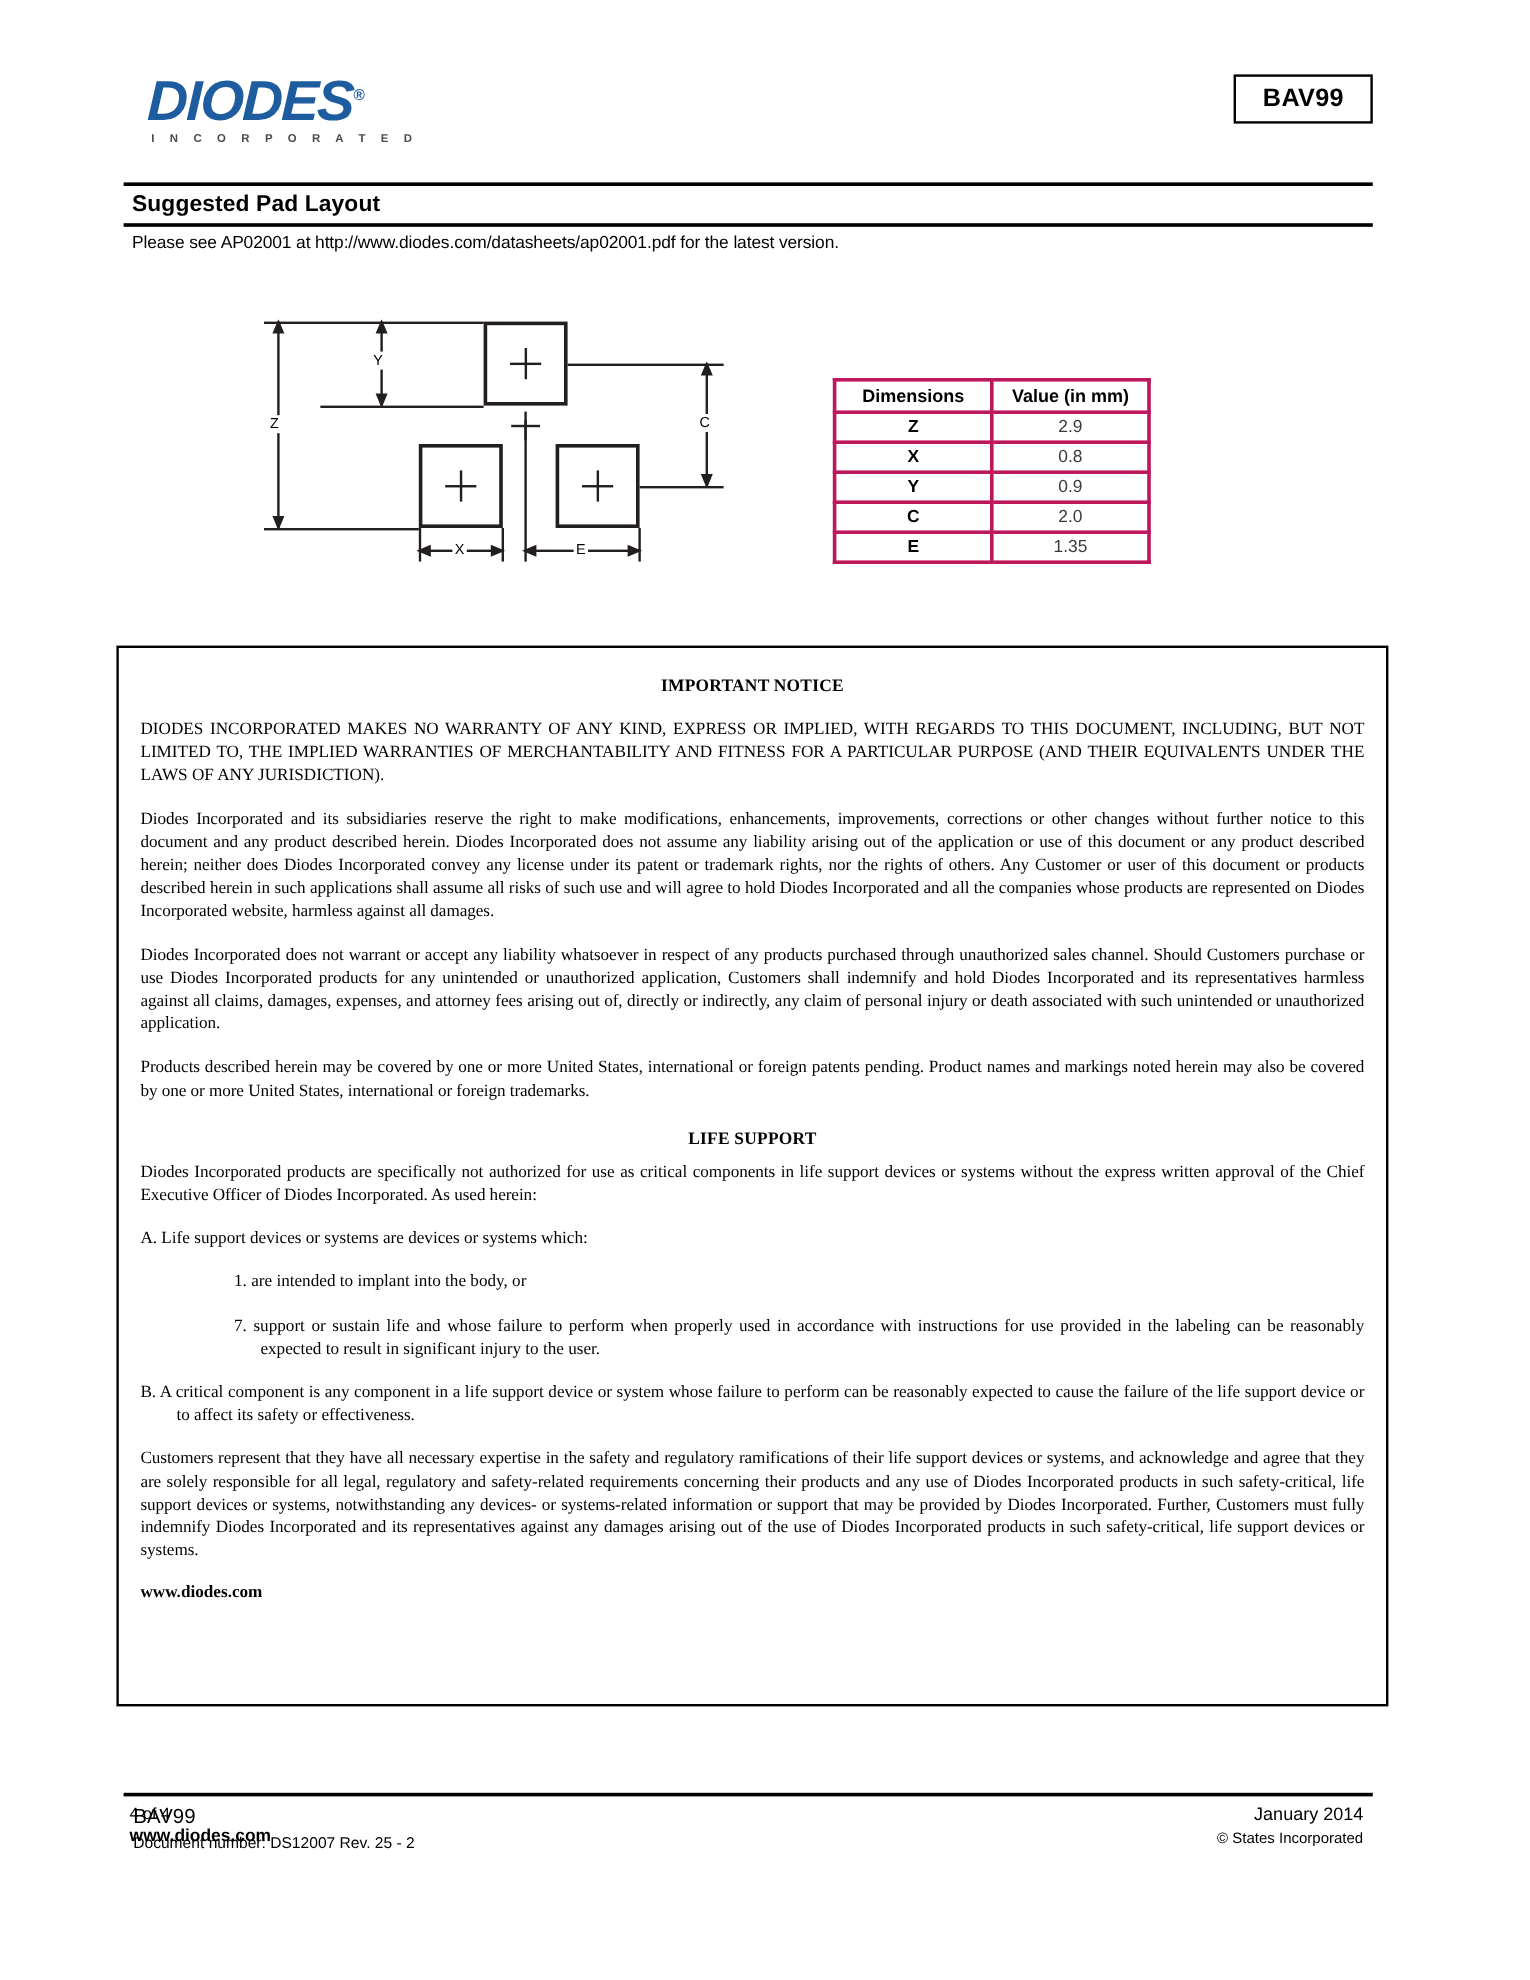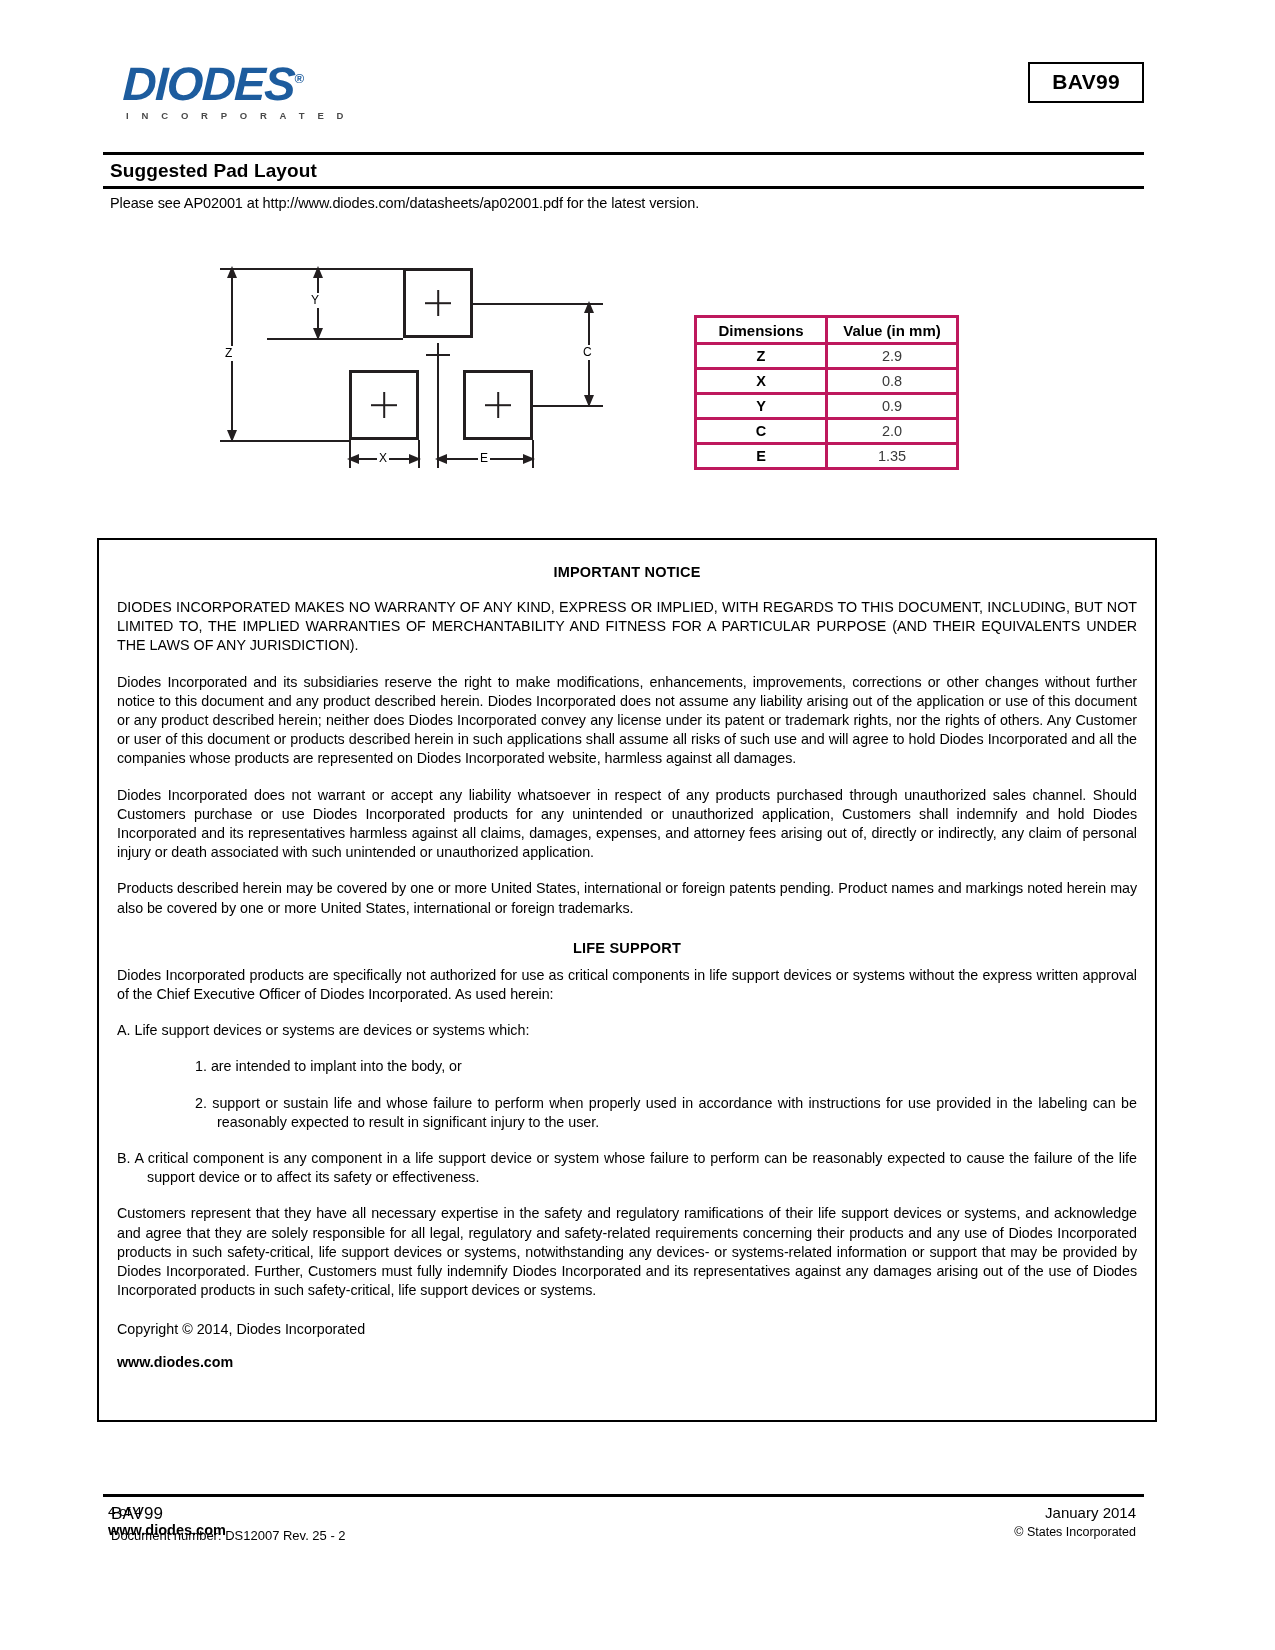--- a/index.html
+++ b/index.html
@@ -173,20 +173,21 @@
     position: absolute;
     left: 97px; top: 538px;
     width: 1060px;
     height: 884px;
     border: 2.5px solid #000;
     box-sizing: border-box;
     background: #fff;
   }
   .notice-inner {
     padding: 18px 18px 10px 18px;
+    font-family: Liberation Serif, serif;
   }
   .nc-title {
     text-align: center;
     font-weight: bold;
     font-size: 14.5px;
     margin: 6px 0 18px 0;
     letter-spacing: 0.2px;
   }
   .nc-title2 {
     text-align: center;
@@ -393,24 +394,23 @@
     <div class="notice-inner">
       <div class="nc-title">IMPORTANT NOTICE</div>
       <p class="nc-caps">DIODES INCORPORATED MAKES NO WARRANTY OF ANY KIND, EXPRESS OR IMPLIED, WITH REGARDS TO THIS DOCUMENT, INCLUDING, BUT NOT LIMITED TO, THE IMPLIED WARRANTIES OF MERCHANTABILITY AND FITNESS FOR A PARTICULAR PURPOSE (AND THEIR EQUIVALENTS UNDER THE LAWS OF ANY JURISDICTION).</p>
       <p class="nc-para">Diodes Incorporated and its subsidiaries reserve the right to make modifications, enhancements, improvements, corrections or other changes without further notice to this document and any product described herein. Diodes Incorporated does not assume any liability arising out of the application or use of this document or any product described herein; neither does Diodes Incorporated convey any license under its patent or trademark rights, nor the rights of others.  Any Customer or user of this document or products described herein in such applications shall assume all risks of such use and will agree to hold Diodes Incorporated and all the companies whose products are represented on Diodes Incorporated website, harmless against all damages.</p>
       <p class="nc-para">Diodes Incorporated does not warrant or accept any liability whatsoever in respect of any products purchased through unauthorized sales channel. Should Customers purchase or use Diodes Incorporated products for any unintended or unauthorized application, Customers shall indemnify and hold Diodes Incorporated and its representatives harmless against all claims, damages, expenses, and attorney fees arising out of, directly or indirectly, any claim of personal injury or death associated with such unintended or unauthorized application.</p>
       <p class="nc-para">Products described herein may be covered by one or more United States, international or foreign patents pending.  Product names and markings noted herein may also be covered by one or more United States, international or foreign trademarks.</p>
       <div class="nc-title2">LIFE SUPPORT</div>
       <p class="nc-para">Diodes Incorporated products are specifically not authorized for use as critical components in life support devices or systems without the express written approval of the Chief Executive Officer of Diodes Incorporated. As used herein:</p>
       <p class="nc-item">A.   Life support devices or systems are devices or systems which:</p>
       <p class="nc-sub">1. are intended to implant into the body, or</p>
-      <p class="nc-sub">2. support or sustain life and whose failure to perform when properly used in accordance with instructions for use provided in the labeling can be reasonably expected to result in significant injury to the user.</p>
+      <p class="nc-sub">7. support or sustain life and whose failure to perform when properly used in accordance with instructions for use provided in the labeling can be reasonably expected to result in significant injury to the user.</p>
       <p class="nc-item">B.   A critical component is any component in a life support device or system whose failure to perform can be reasonably expected to cause the failure of the life support device or to affect its safety or effectiveness.</p>
       <p class="nc-para">Customers represent that they have all necessary expertise in the safety and regulatory ramifications of their life support devices or systems, and acknowledge and agree that they are solely responsible for all legal, regulatory and safety-related requirements concerning their products and any use of Diodes Incorporated products in such safety-critical, life support devices or systems, notwithstanding any devices- or systems-related information or support that may be provided by Diodes Incorporated.  Further, Customers must fully indemnify Diodes Incorporated and its representatives against any damages arising out of the use of Diodes Incorporated products in such safety-critical, life support devices or systems.</p>
-      <p class="nc-copy">Copyright © 2014, Diodes Incorporated</p>
       <p class="nc-web">www.diodes.com</p>
     </div>
   </div>
 
   <div class="footer">
     <div class="footer-rule"></div>
     <div class="f-left">
       <div class="f-part">BAV99</div>
       <div class="f-doc">Document number: DS12007 Rev. 25 - 2</div>
     </div>

